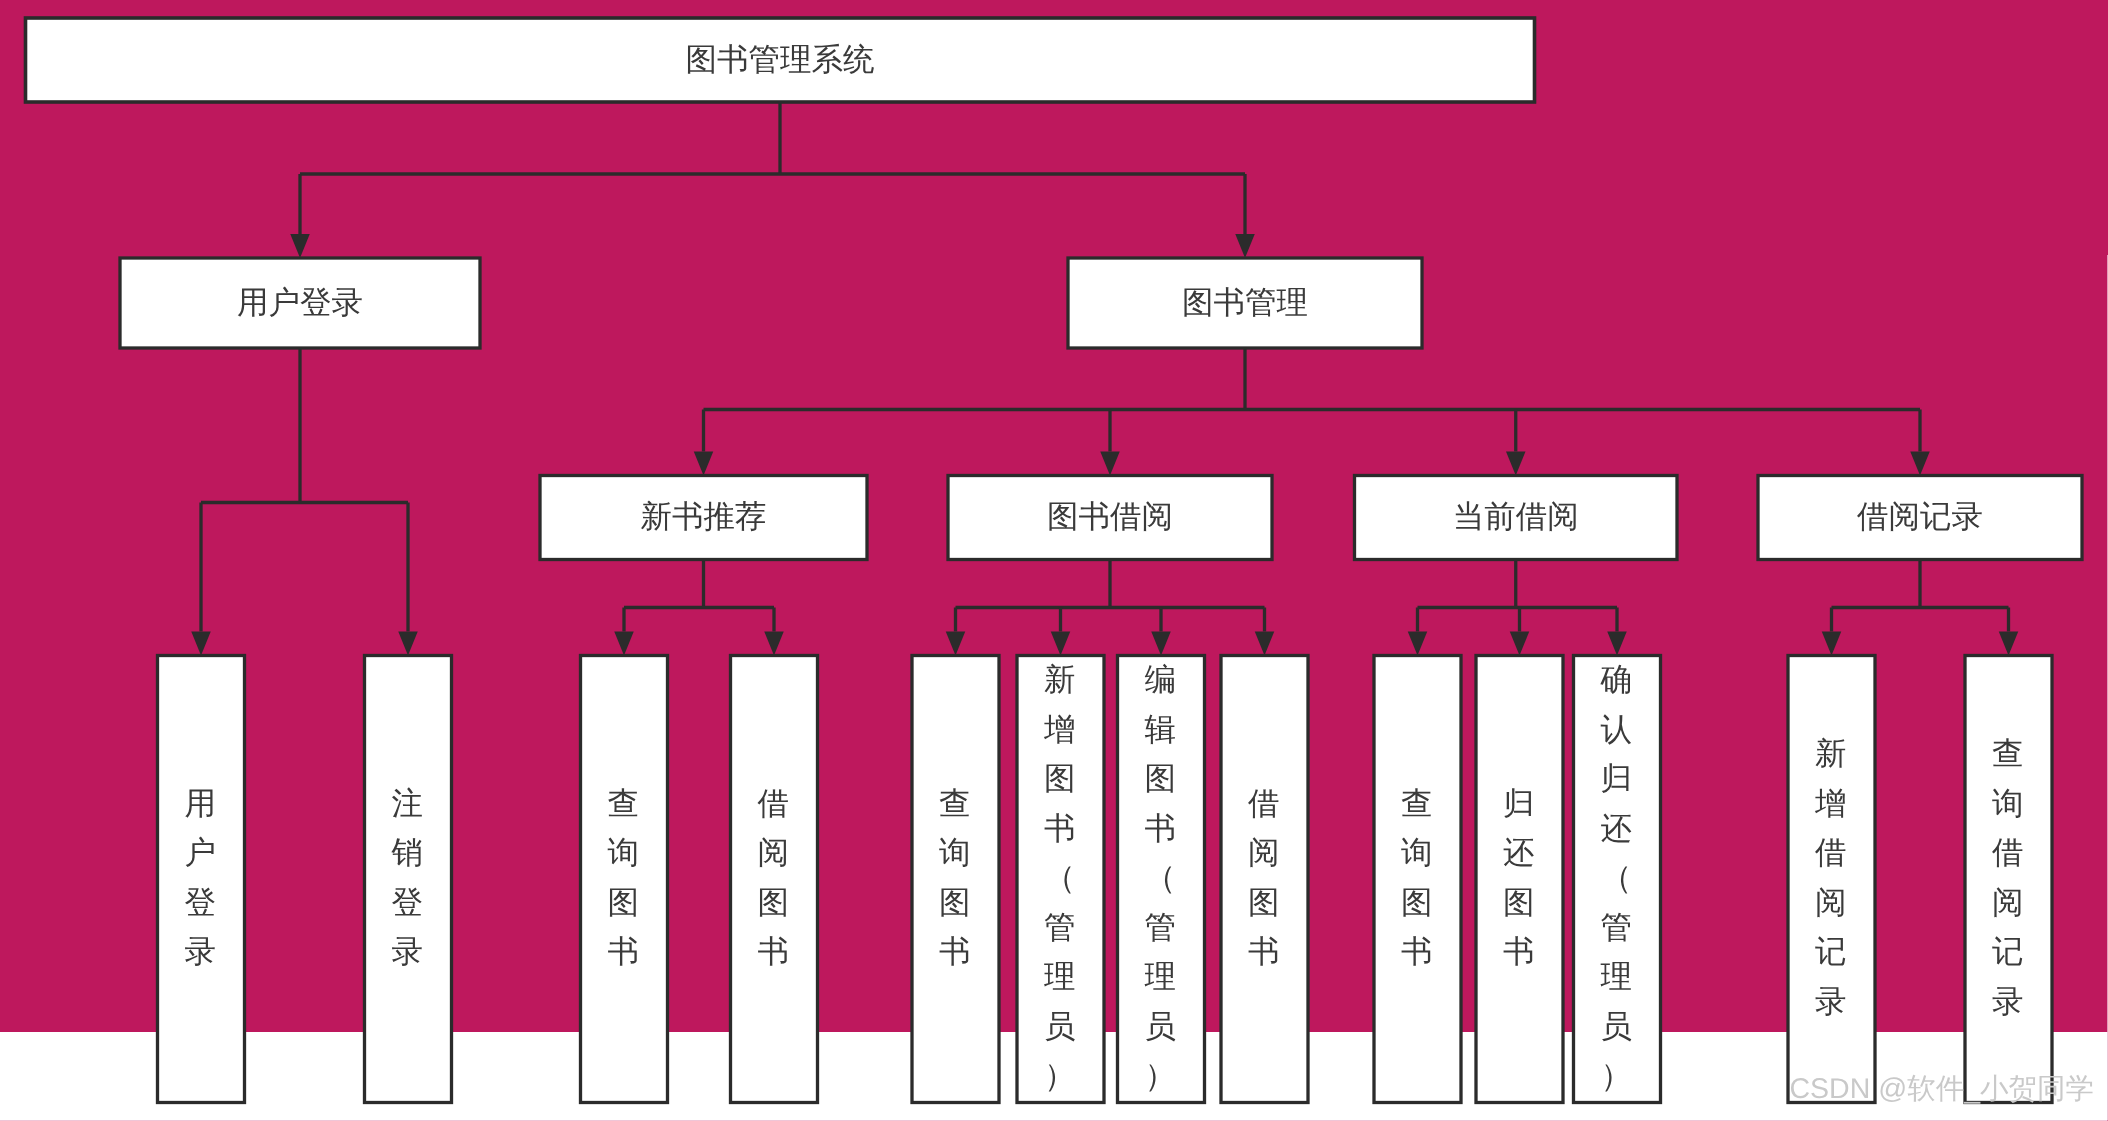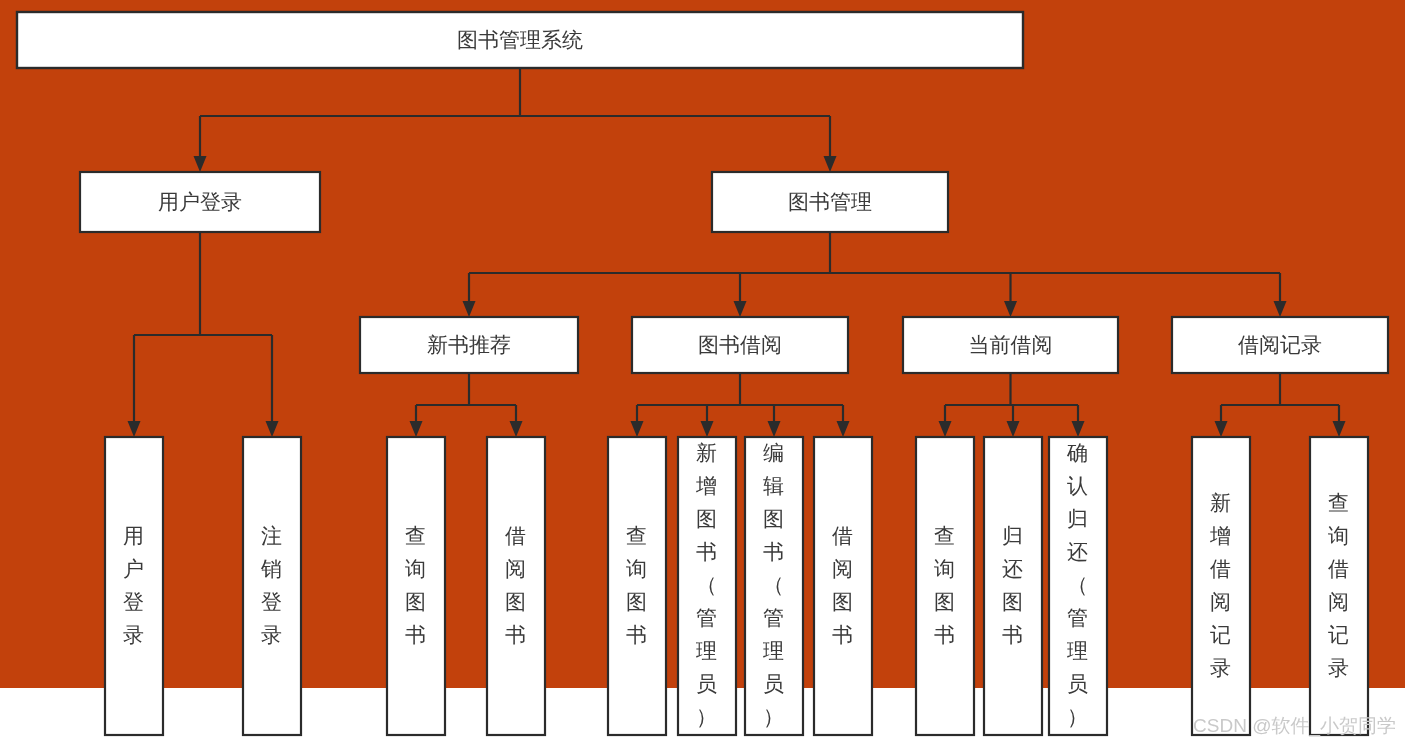--- a/index.html
+++ b/index.html
@@ -11,21 +11,21 @@
   body {
     font-family: "Liberation Sans", "DejaVu Sans", sans-serif;
     width: 1405px;
     height: 747px;
     overflow: hidden;
   }
   #diagram-root {
     position: relative;
     width: 1405px;
     height: 688px;
-    background: #c2410c;
+    background: #be185d;
   }
   svg.diagram-canvas {
     position: absolute;
     top: 0;
     left: 0;
     width: 1405px;
     height: 747px;
     display: block;
   }
   .node-box {

